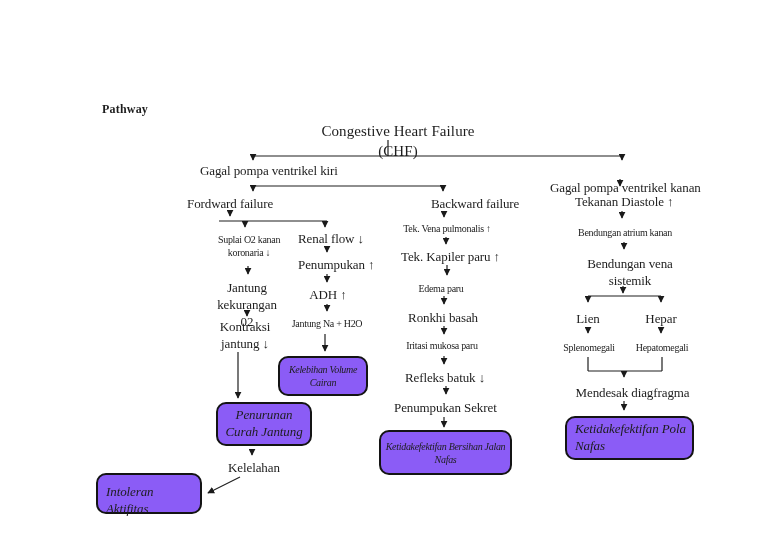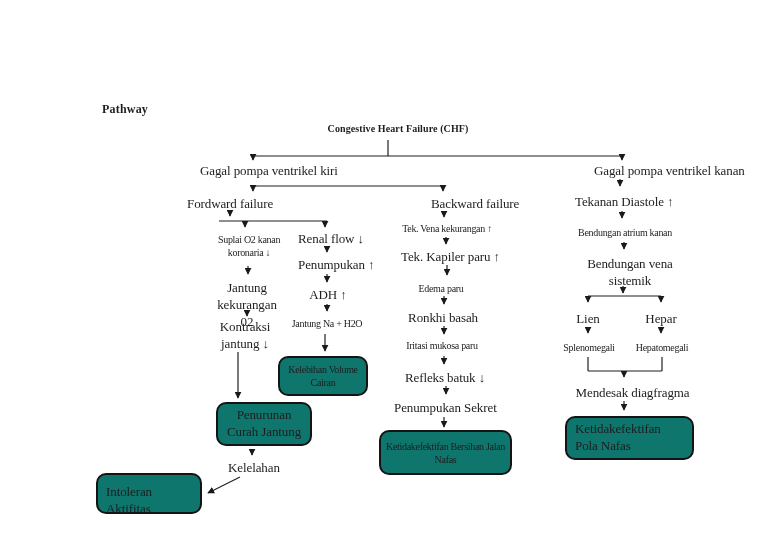--- a/index.html
+++ b/index.html
@@ -11,25 +11,25 @@
   }
   .stage{position:absolute;left:0;top:0;width:768px;height:543px;}
   .connectors{position:absolute;left:0;top:0;pointer-events:none;}
   .node{
     position:absolute;text-align:center;line-height:1.3;
     font-size:13px;color:#1d1d1d;letter-spacing:-0.1px;
   }
   .nw{white-space:nowrap;}
   .small{font-size:10px;letter-spacing:-0.3px;}
   .heading{font-weight:bold;font-size:12px;letter-spacing:0.2px;}
-  .title{font-weight:bold;font-size:10px;letter-spacing:0.1px;}
+  .title{font-weight:normal;font-size:15px;letter-spacing:0.1px;}
   .box{
     border:2px solid #141414;border-radius:10px;
     display:flex;align-items:center;justify-content:center;
-    box-sizing:border-box;background:#0f766e;padding:2px 4px;
+    box-sizing:border-box;background:#8b5cf6;padding:2px 4px;font-style:italic;
   }
   .b-thick{border-width:2.5px;}
   .tl{justify-content:flex-start;text-align:left;padding-left:8px;padding-right:6px;}
   .t-high{align-items:flex-start;padding-top:9px;}
 </style>
 </head>
 <body>
 
 <div class="stage">
 
@@ -89,21 +89,21 @@
       <path d="M588,371 H662"></path>
       <path d="M624,371 V377" marker-end="url(#ah)"></path>
       <path d="M624,401 V410" marker-end="url(#ah)"></path>
     </g>
   </svg>
 
   <div class="node heading nw" style="left:102px;top:102px;">Pathway</div>
   <div class="node title" style="left:312px;top:122px;width:172px;">Congestive Heart Failure (CHF)</div>
 
   <div class="node nw" style="left:200px;top:163px;width:130px;">Gagal pompa ventrikel kiri</div>
-  <div class="node nw" style="left:550px;top:163px;width:140px;margin-left:44px;">Gagal pompa ventrikel kanan</div>
+  <div class="node nw" style="left:550px;top:180px;width:140px;">Gagal pompa ventrikel kanan</div>
 
   <div class="node nw" style="left:187px;top:196px;width:86px;">Fordward failure</div>
   <div class="node small" style="left:217px;top:233px;width:64px;">Suplai O2 kanan koronaria ↓</div>
   <div class="node" style="left:210px;top:280px;width:74px;">Jantung kekurangan 02</div>
   <div class="node" style="left:214px;top:319px;width:62px;">Kontraksi jantung ↓</div>
 
   <div class="node nw" style="left:298px;top:231px;width:60px;">Renal flow ↓</div>
   <div class="node nw" style="left:298px;top:257px;width:62px;">Penumpukan ↑</div>
   <div class="node nw" style="left:307px;top:287px;width:42px;">ADH ↑</div>
   <div class="node small nw" style="left:285px;top:317px;width:84px;">Jantung Na + H2O</div>
@@ -113,21 +113,21 @@
 
   <div class="node box" style="left:216px;top:402px;width:96px;height:44px;">
     <span>Penurunan Curah Jantung</span>
   </div>
   <div class="node nw" style="left:228px;top:460px;width:50px;">Kelelahan</div>
   <div class="node box b-thick tl t-high" style="left:96px;top:473px;width:106px;height:41px;">
     <span>Intoleran Aktifitas</span>
   </div>
 
   <div class="node nw" style="left:406px;top:196px;width:88px;margin-left:25px;">Backward failure</div>
-  <div class="node small nw" style="left:381px;top:222px;width:132px;">Tek. Vena kekurangan ↑</div>
+  <div class="node small nw" style="left:381px;top:222px;width:132px;">Tek. Vena pulmonalis ↑</div>
   <div class="node nw" style="left:401px;top:249px;width:92px;">Tek. Kapiler paru ↑</div>
   <div class="node small nw" style="left:413px;top:282px;width:56px;">Edema paru</div>
   <div class="node nw" style="left:406px;top:310px;width:72px;text-align:right;">Ronkhi basah</div>
   <div class="node small nw" style="left:401px;top:339px;width:82px;">Iritasi mukosa paru</div>
   <div class="node nw" style="left:403px;top:370px;width:84px;">Refleks batuk ↓</div>
   <div class="node nw" style="left:394px;top:400px;width:96px;">Penumpukan Sekret</div>
   <div class="node box b-thick small" style="left:379px;top:430px;width:133px;height:45px;">
     <span>Ketidakefektifan Bersihan Jalan Nafas</span>
   </div>
 

